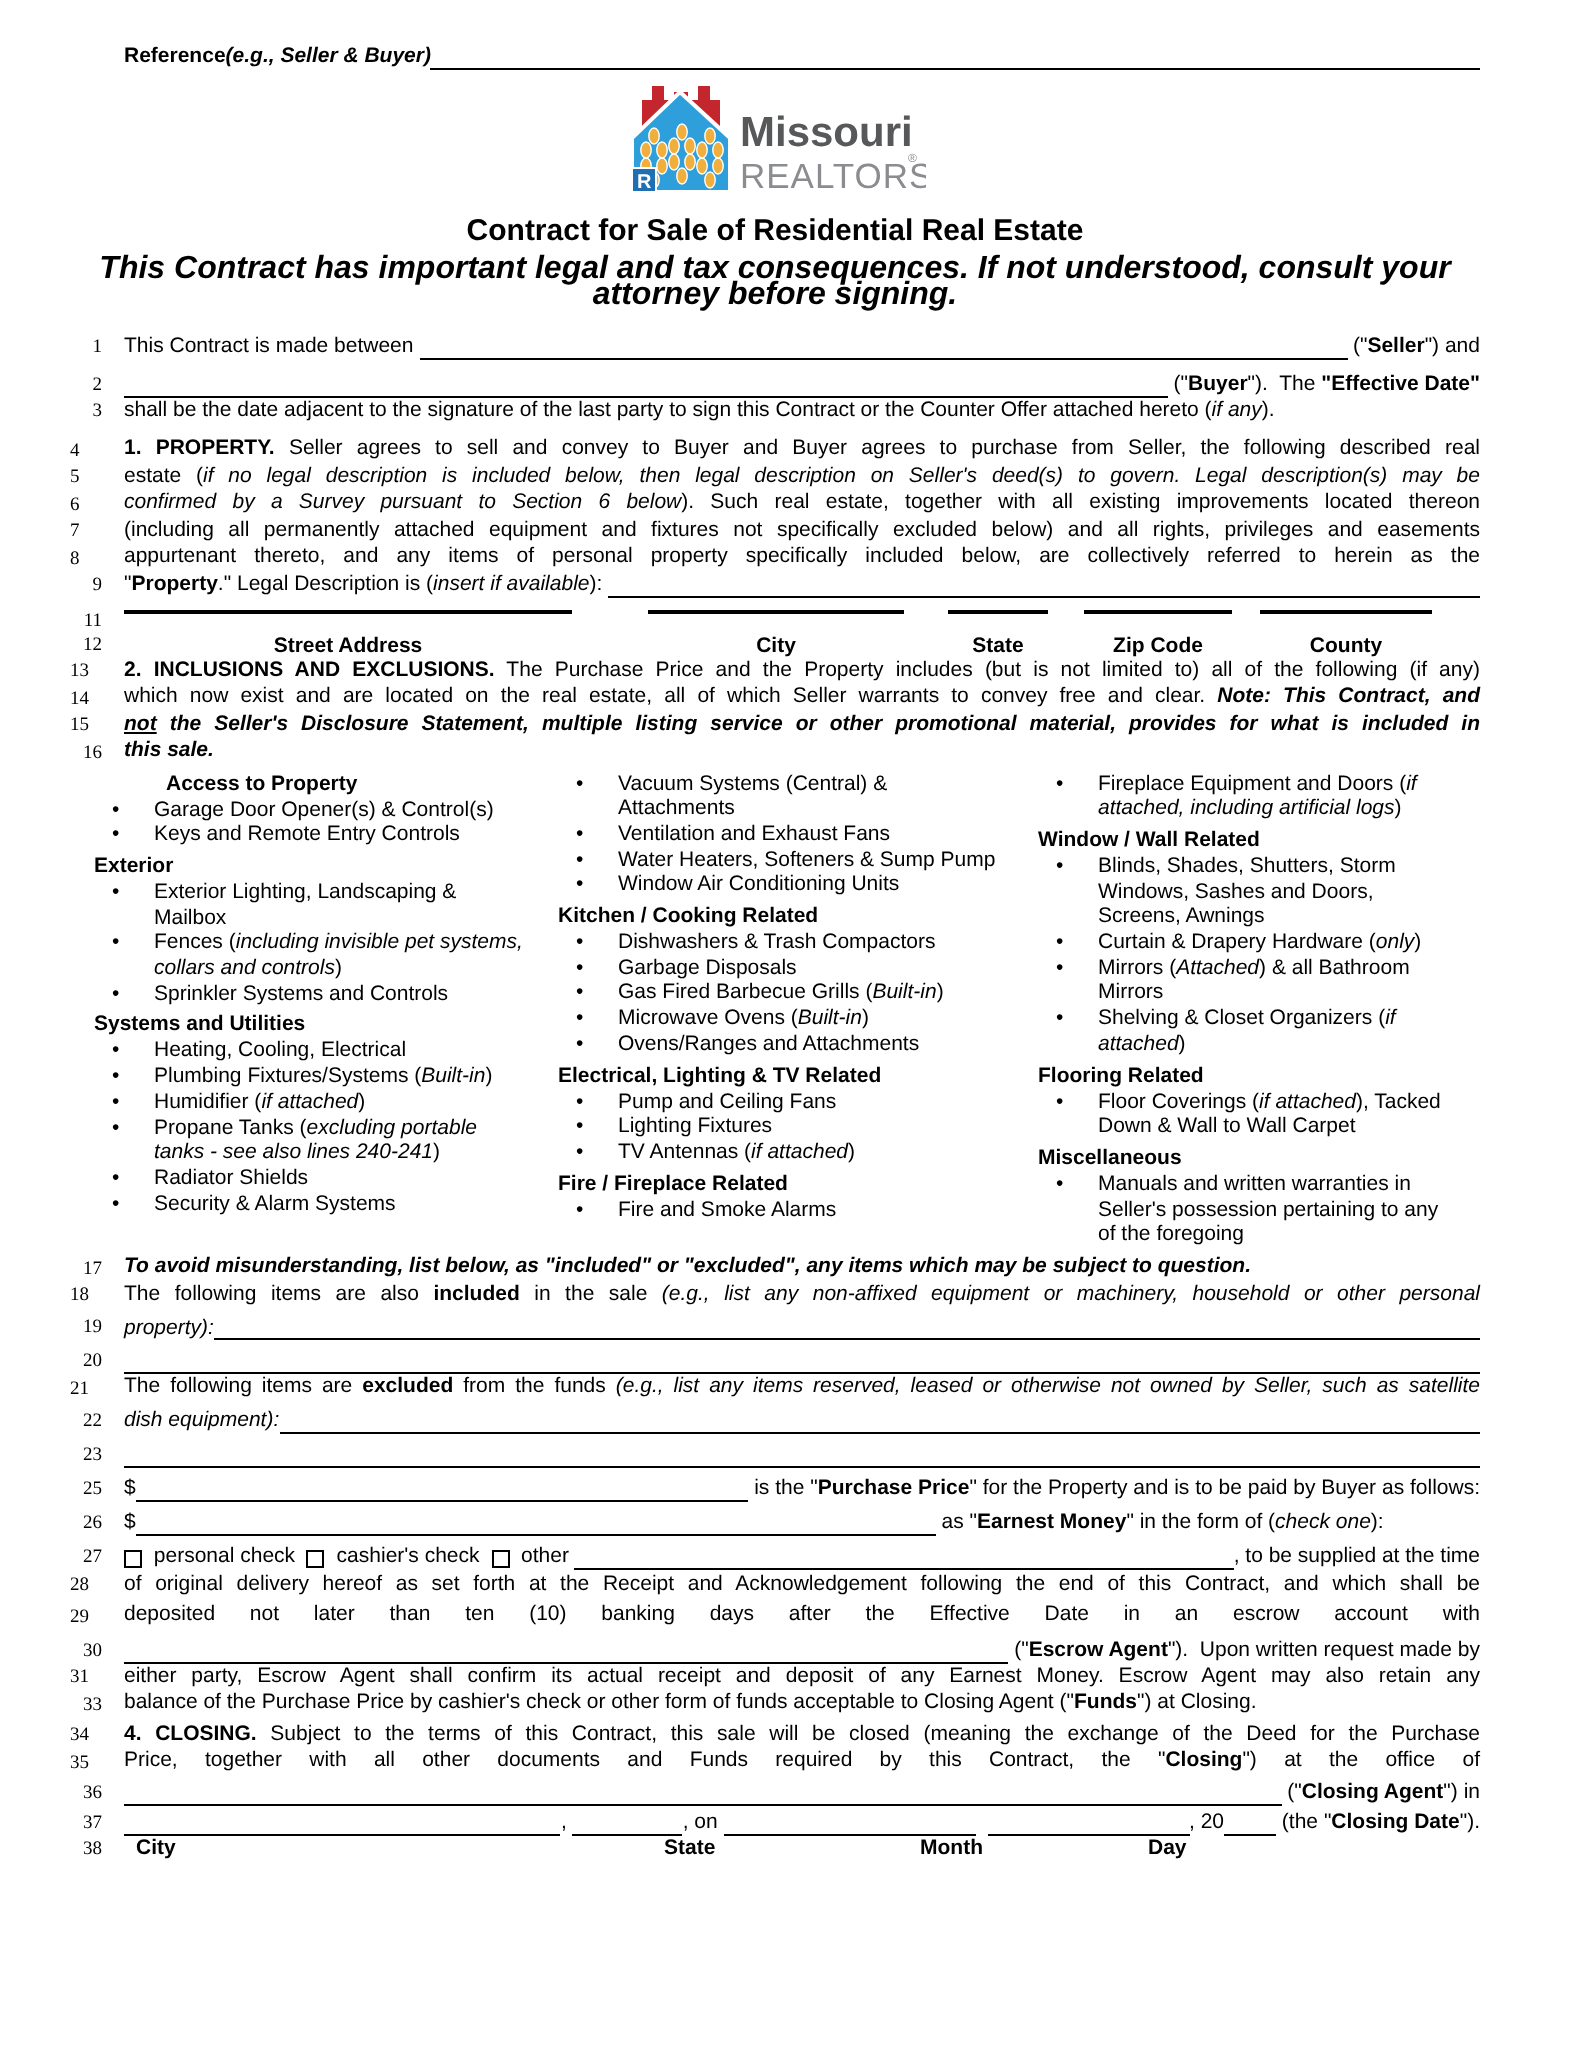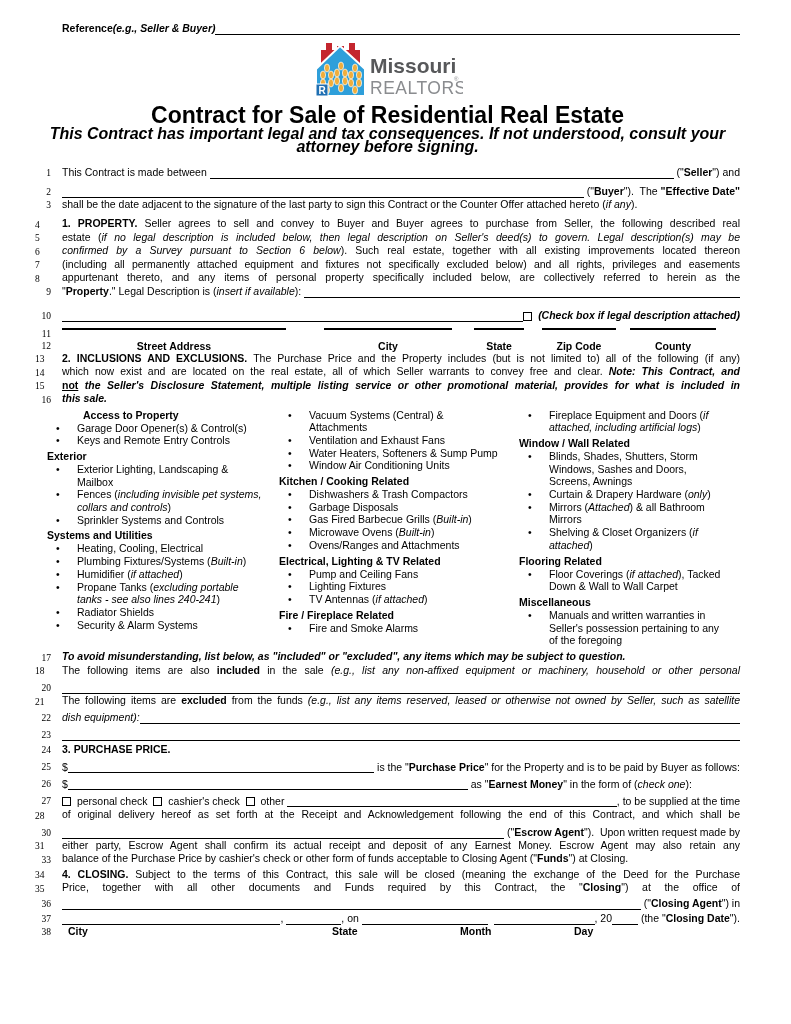--- a/index.html
+++ b/index.html
@@ -1,27 +1,27 @@
 <!DOCTYPE html>
 <html style="--logo-red: #c4262e; --logo-blue: #2e9fda; --logo-darkblue: #1f6fb2; --logo-gold: #f0ae3c; --logo-gray1: #57585a; --logo-gray2: #8a8c8f;"><head>
 <meta charset="utf-8">
 <style>
   html,body{margin:0;padding:0;background:#fff;}
   .page{position:relative;width:791px;height:948px;background:#fff;overflow:hidden;
         font-family:"Liberation Sans",sans-serif;font-size:10.5px;line-height:13.5px;color:#000;}
   .margin{position:absolute;left:35px;right:51px;top:20px;}
   
   .b{font-weight:bold}.i{font-style:italic}.bi{font-weight:bold;font-style:italic}
-  .biu{font-weight:bold;text-decoration:underline}
+  .biu{font-weight:bold;font-style:italic;text-decoration:underline}
   
   .refrow{display:flex;align-items:flex-end;height:15px;}
   .refrow .fill{border-bottom:1.6px solid #000;}
   
   .logowrap{text-align:center;margin-top:3px;}
-  .title{text-align:center;font-weight:bold;font-size:23px;line-height:20px;margin-top:1px;}
+  .title{text-align:center;font-weight:bold;font-size:15px;line-height:20px;margin-top:1px;}
   .subtitle{text-align:center;font-weight:bold;font-style:italic;font-size:16px;line-height:13px;margin-top:2px;}
   
   .lines{margin-top:7px;}
   .row{display:flex;}
   .num{flex:none;width:16px;margin-right:11px;text-align:right;align-self:flex-end;
        font-family:"Liberation Serif",serif;font-size:9.5px;line-height:12px;color:#000;}
   .line{flex:1;min-width:0;}
   .line.flexl{display:flex;align-items:flex-end;}
   .line.flexl>span{white-space:pre;line-height:12.5px;}
   .just{text-align:justify;text-align-last:justify;}
@@ -150,29 +150,20 @@
           <span class="num">9</span>
           <div class="line flexl">
             <span class="">"</span>
             <span class="b">Property</span>
             <span class="">." Legal Description is (</span>
             <span class="i">insert if available</span>
             <span class="">): </span>
             <span class="fill" style="flex-grow: 1;"></span>
           </div>
         </div>
-        <div class="row mt4 h20 fl">
-          <span class="num">10</span>
-          <div class="line flexl">
-            <span class="fill" style="flex-grow: 1;"></span>
-            <span class="cbx"></span>
-            <span class=""> </span>
-            <span class="bi">(Check box if legal description attached)</span>
-          </div>
-        </div>
   <div class="row mt6">
     <span class="num">11</span>
     <div class="line">
       <div class="acols">
         <div class="acol aw1">
                 <div class="aline"></div>
               </div>
         <div class="acol aw2">
                 <div class="aline"></div>
               </div>
@@ -265,20 +256,27 @@
           </div>
   </div>
 <div class="row ">
           <span class="num">17</span>
           <div class="line"><span class="bi">To avoid misunderstanding, list below, as "included" or "excluded", any items which may be subject to question.</span></div>
         </div>
         <div class="row just">
           <span class="num">18</span>
           <div class="line just"><span class="">The following items are also </span><span class="b">included</span><span class=""> in the sale </span><span class="i">(e.g., list any non-affixed equipment or machinery, household or other personal</span></div>
         </div>
+        <div class="row h16 fl">
+          <span class="num">19</span>
+          <div class="line flexl">
+            <span class="i">property):</span>
+            <span class="fill" style="flex-grow: 1;"></span>
+          </div>
+        </div>
         <div class="row h17 fl">
           <span class="num">20</span>
           <div class="line flexl">
             <span class="fill" style="flex-grow: 1;"></span>
           </div>
         </div>
         <div class="row just">
           <span class="num">21</span>
           <div class="line just"><span class="">The following items are </span><span class="b">excluded</span><span class=""> from the funds </span><span class="i">(e.g., list any items reserved, leased or otherwise not owned by Seller, such as satellite</span></div>
         </div>
@@ -287,24 +285,20 @@
           <div class="line flexl">
             <span class="i">dish equipment):</span>
             <span class="fill" style="flex-grow: 1;"></span>
           </div>
         </div>
         <div class="row h17 fl">
           <span class="num">23</span>
           <div class="line flexl">
             <span class="fill" style="flex-grow: 1;"></span>
           </div>
-        </div>
-        <div class="row mt2">
-          <span class="num">24</span>
-          <div class="line"><span class="b">3.   PURCHASE PRICE.</span></div>
         </div>
         <div class="row h17 fl">
           <span class="num">25</span>
           <div class="line flexl">
             <span class="">$</span>
             <span class="fill" style="flex-grow: 1;"></span>
             <span class=""> is the "</span>
             <span class="b">Purchase Price</span>
             <span class="">" for the Property and is to be paid by Buyer as follows:</span>
           </div>
@@ -330,20 +324,24 @@
             <span class=""> cashier's check  </span>
             <span class="cbx"></span>
             <span class=""> other </span>
             <span class="fill" style="flex-grow: 1;"></span>
             <span class="">, to be supplied at the time</span>
           </div>
         </div>
         <div class="row mt1 just">
           <span class="num">28</span>
           <div class="line just"><span class="">of original delivery hereof as set forth at the Receipt and Acknowledgement following the end of this Contract, and which shall be</span></div>
+        </div>
+        <div class="row mt2 just">
+          <span class="num">29</span>
+          <div class="line just"><span class="">deposited not later than ten (10) banking days after the Effective Date in an escrow account with</span></div>
         </div>
         <div class="row h17 fl">
           <span class="num">30</span>
           <div class="line flexl">
             <span class="fill" style="flex-grow: 1;"></span>
             <span class=""> ("</span>
             <span class="b">Escrow Agent</span>
             <span class="">").  Upon written request made by</span>
           </div>
         </div>

